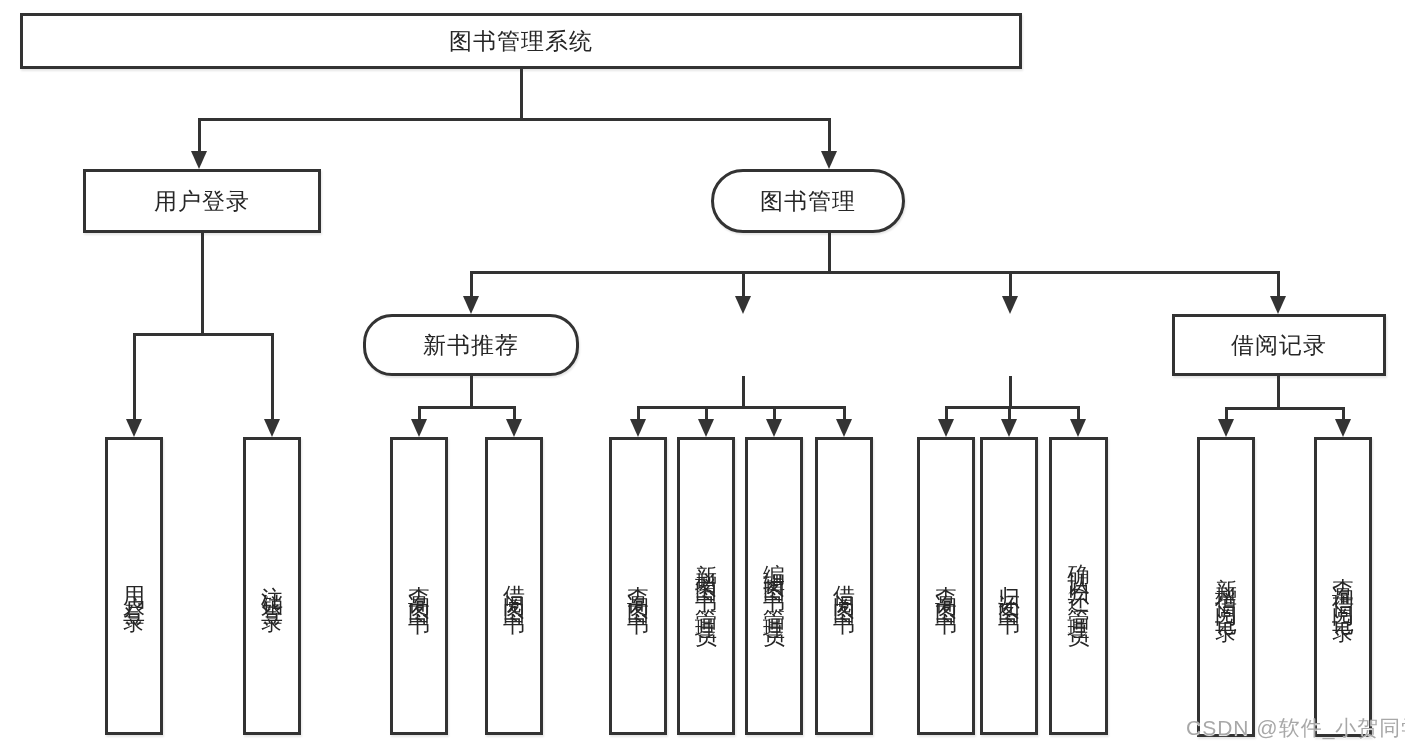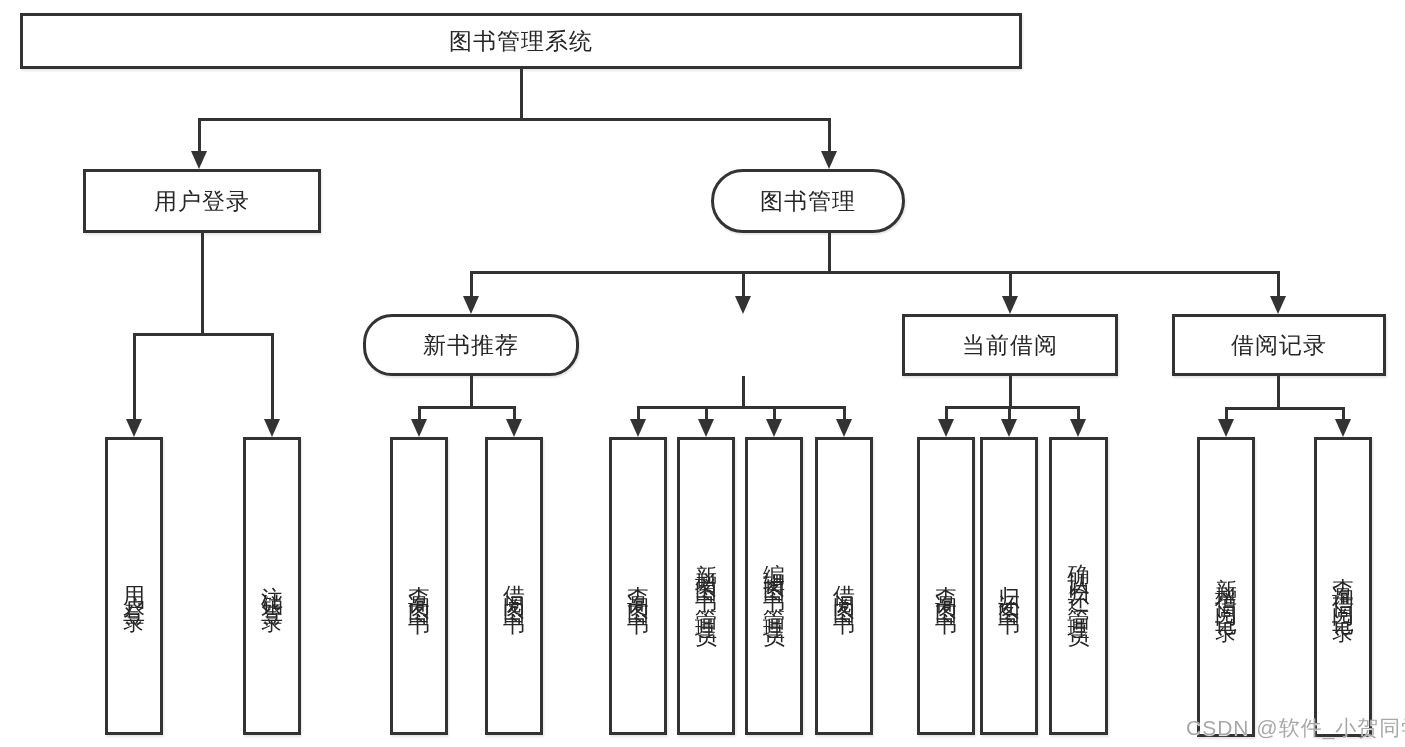--- a/index.html
+++ b/index.html
@@ -62,23 +62,20 @@
 
   <div class="node" style="left:83px;top:169px;width:238px;height:64px;">
     <span>用户登录</span>
   </div>
   <div class="node" style="left:711px;top:169px;width:194px;height:64px;border-radius:32px;">
     <span>图书管理</span>
   </div>
 
   <div class="node" style="left:363px;top:314px;width:216px;height:62px;border-radius:29px;">
     <span>新书推荐</span>
-  </div>
-  <div class="node" style="left:902px;top:314px;width:216px;height:62px;">
-    <span>当前借阅</span>
   </div>
   <div class="node" style="left:1172px;top:314px;width:214px;height:62px;">
     <span>借阅记录</span>
   </div>
 
   <div class="node leaf" style="left:105px;top:437px;width:58px;height:298px;">
     <span class="v-text">用户登录</span>
   </div>
   <div class="node leaf" style="left:243px;top:437px;width:58px;height:298px;">
     <span class="v-text">注销登录</span>

